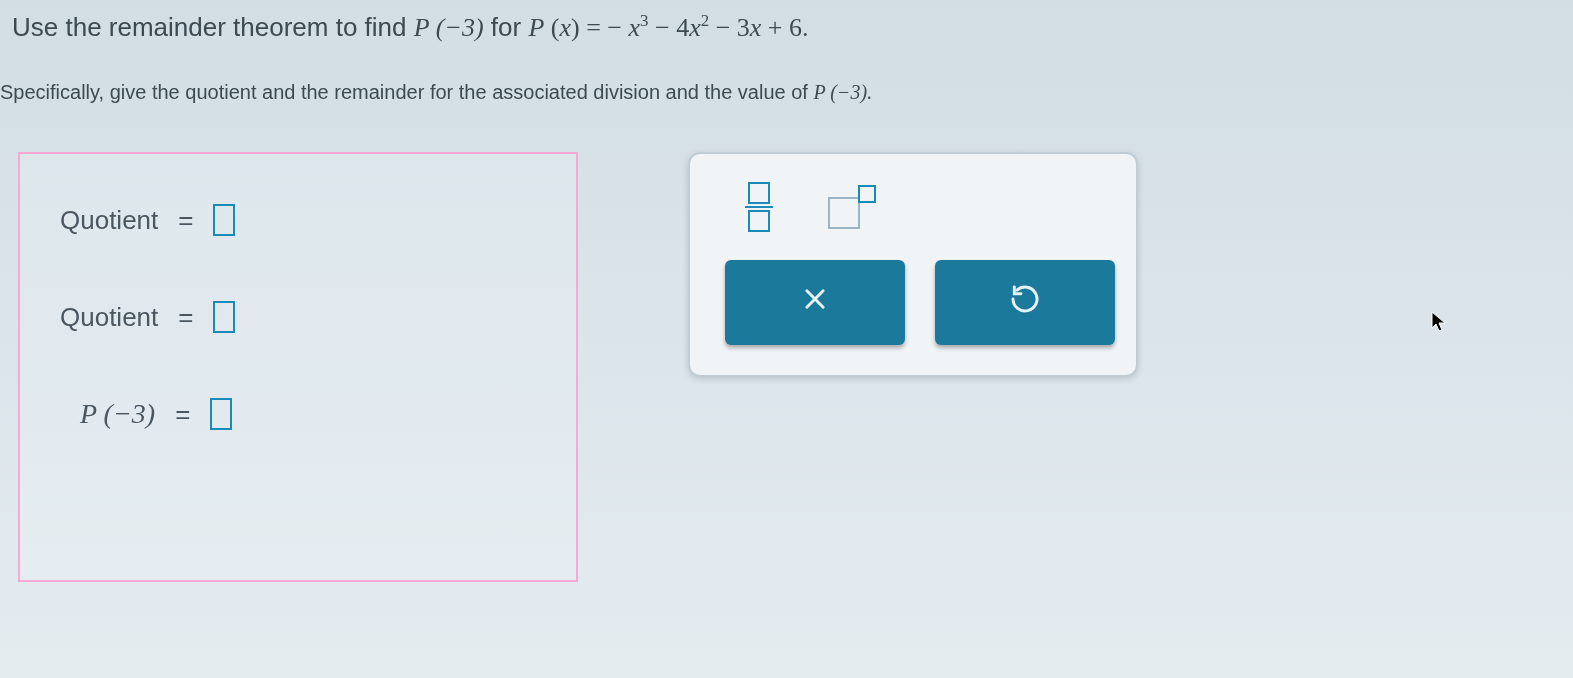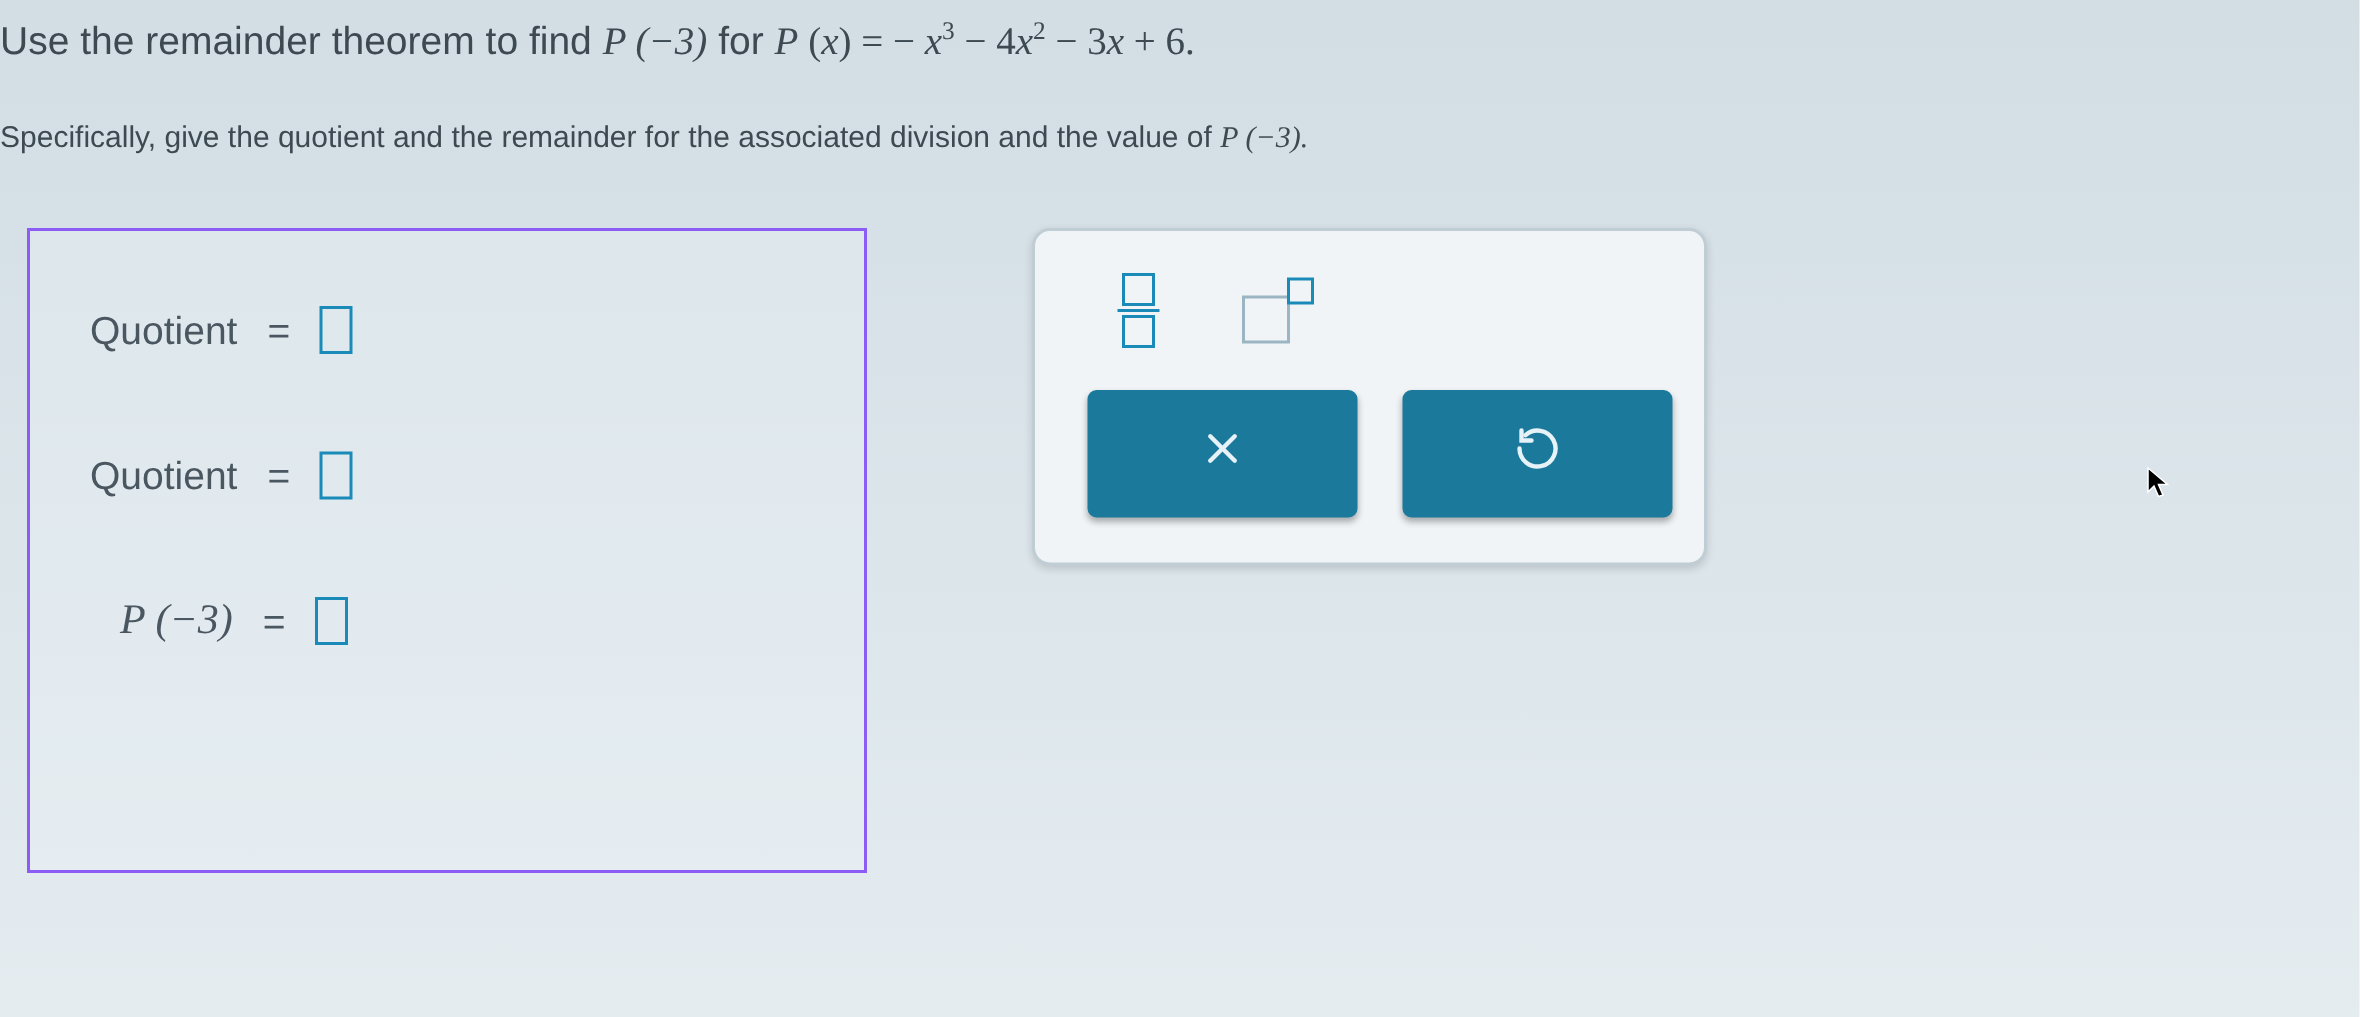--- a/index.html
+++ b/index.html
@@ -13,21 +13,21 @@
       width: 1573px;
       height: 678px;
       padding: 0;
       color: #3d4a52;
       position: relative;
       overflow: hidden;
     }
     .instruction-line {
       font-size: 26px;
       color: #3d4a52;
-      padding: 8px 0 0 0;
+      padding: 8px 0 0 12px;
       line-height: 1.5;
     }
     .instruction-line-2 {
       font-size: 20px;
       color: #3d4a52;
       padding: 30px 12px 0 0;
       line-height: 1.5;
     }
     .math-italic {
       font-style: italic;
@@ -41,21 +41,21 @@
       vertical-align: super;
       position: relative;
     }
     .content-row {
       display: flex;
       gap: 110px;
       margin-top: 45px;
       padding-left: 18px;
     }
     .answer-panel {
-      border: 2px solid #8b5cf6;
+      border: 2px solid #f9a8d4;
       width: 560px;
       height: 430px;
       background: rgba(240, 244, 247, 0.3);
       padding: 50px 30px 30px 40px;
       display: flex;
       flex-direction: column;
       gap: 65px;
     }
     .answer-row {
       display: flex;

